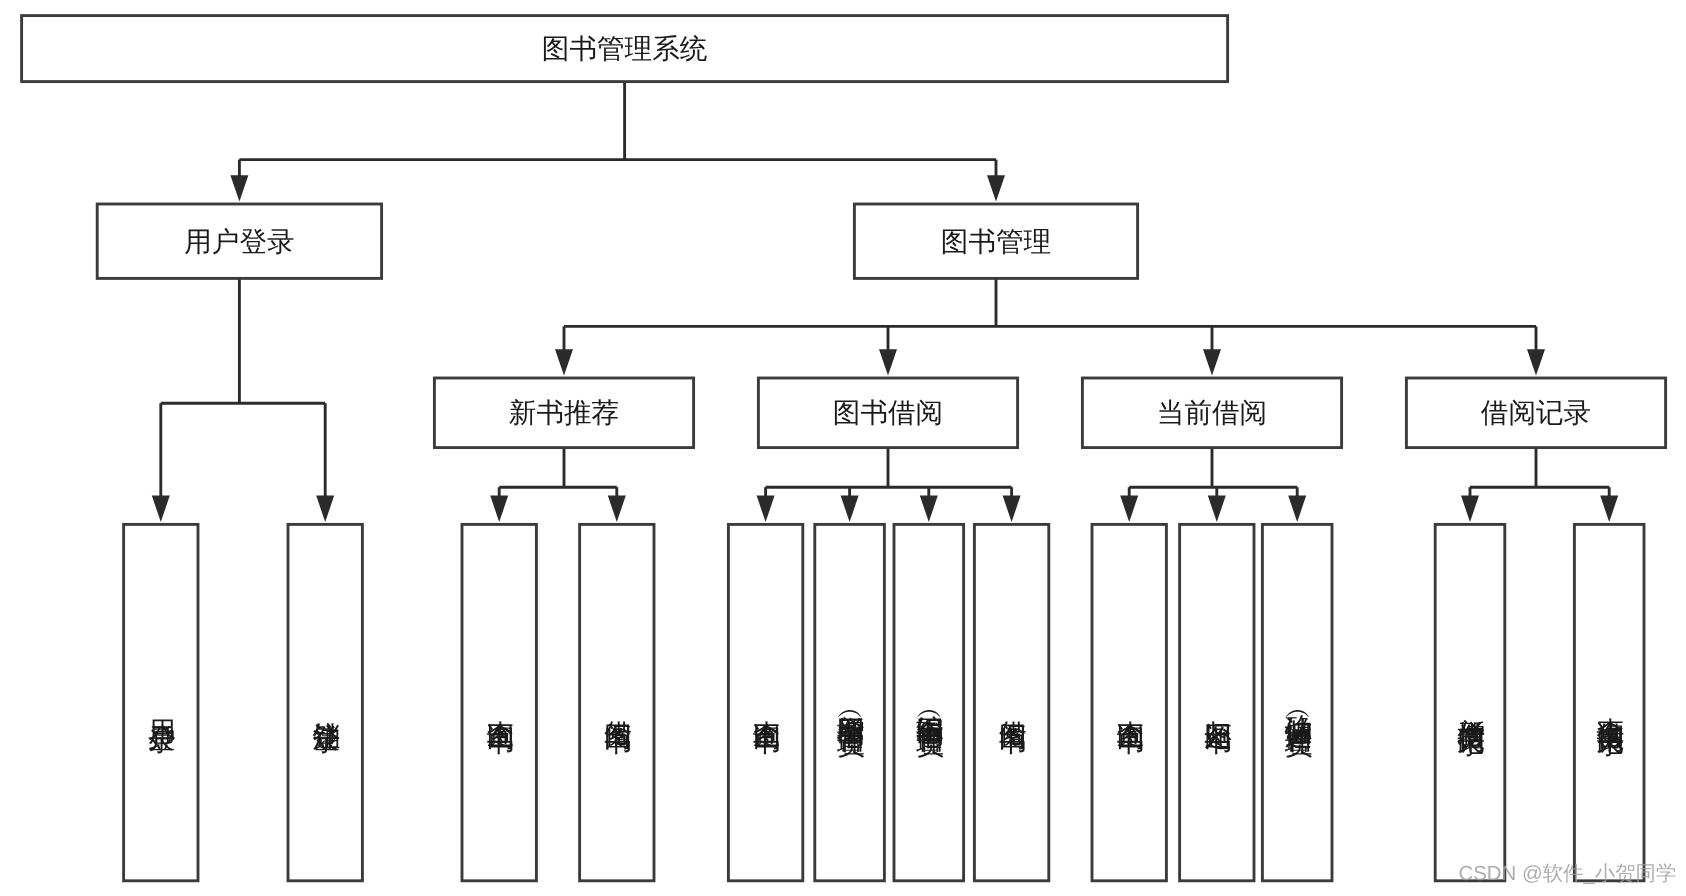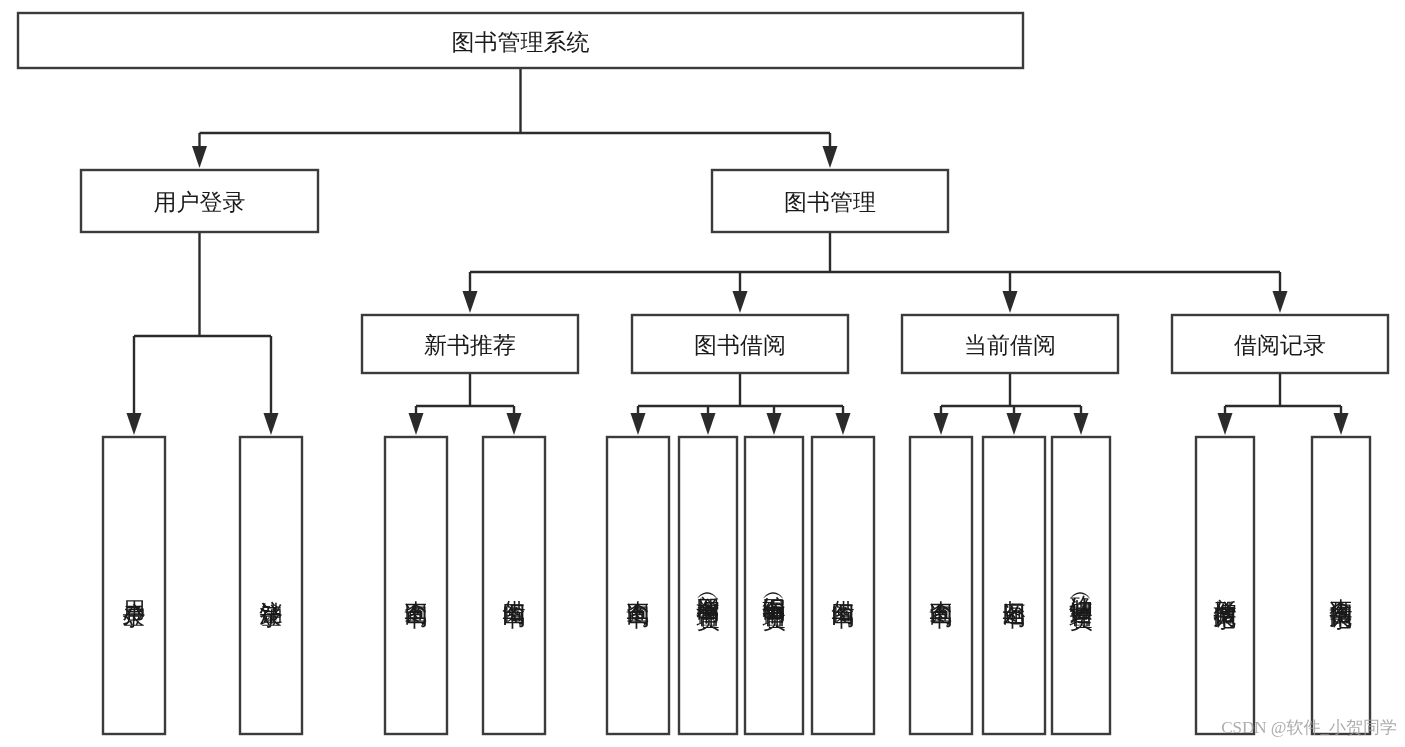--- a/index.html
+++ b/index.html
@@ -61,21 +61,21 @@
     align-items: center;
     justify-content: center;
     text-align: center;
     white-space: pre;
     pointer-events: none;
   }
   .watermark {
     position: absolute;
     right: 8px;
     bottom: 8px;
-    font-family: Liberation Serif, serif;
+    font-family: Liberation Sans, sans-serif;
     font-size: 17px;
     color: #9e9e9e;
     opacity: 0.85;
     white-space: nowrap;
   }
 </style>
 </head>
 <body>
 
 <div id="diagram-root">

